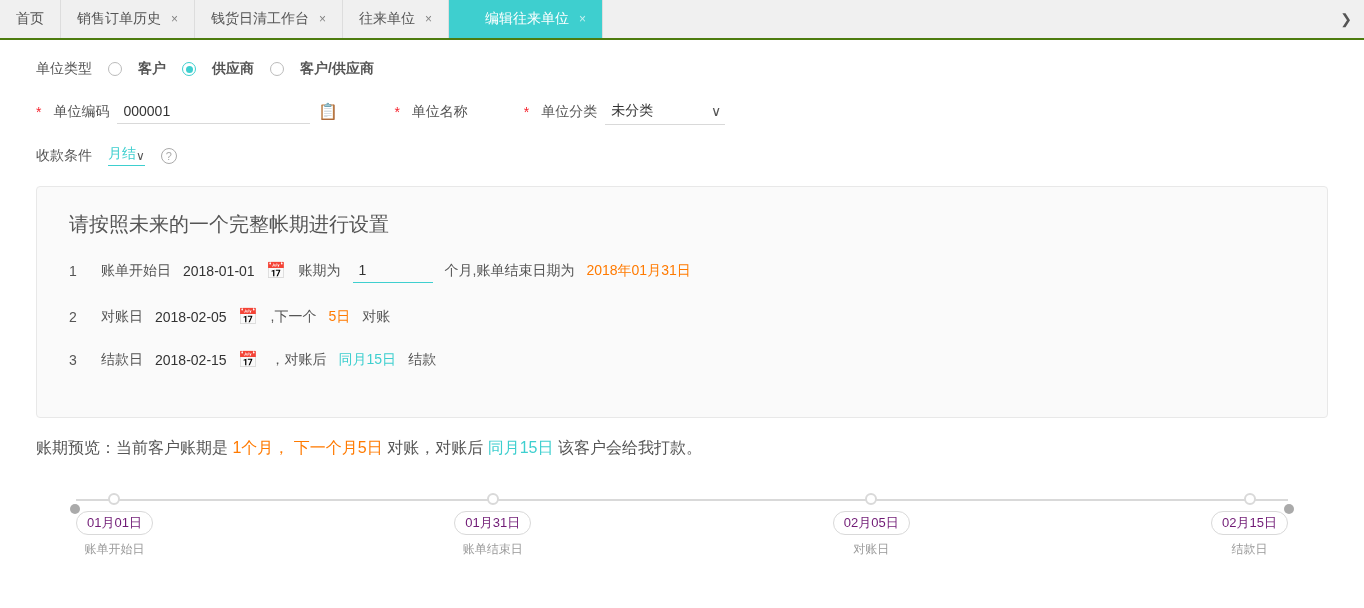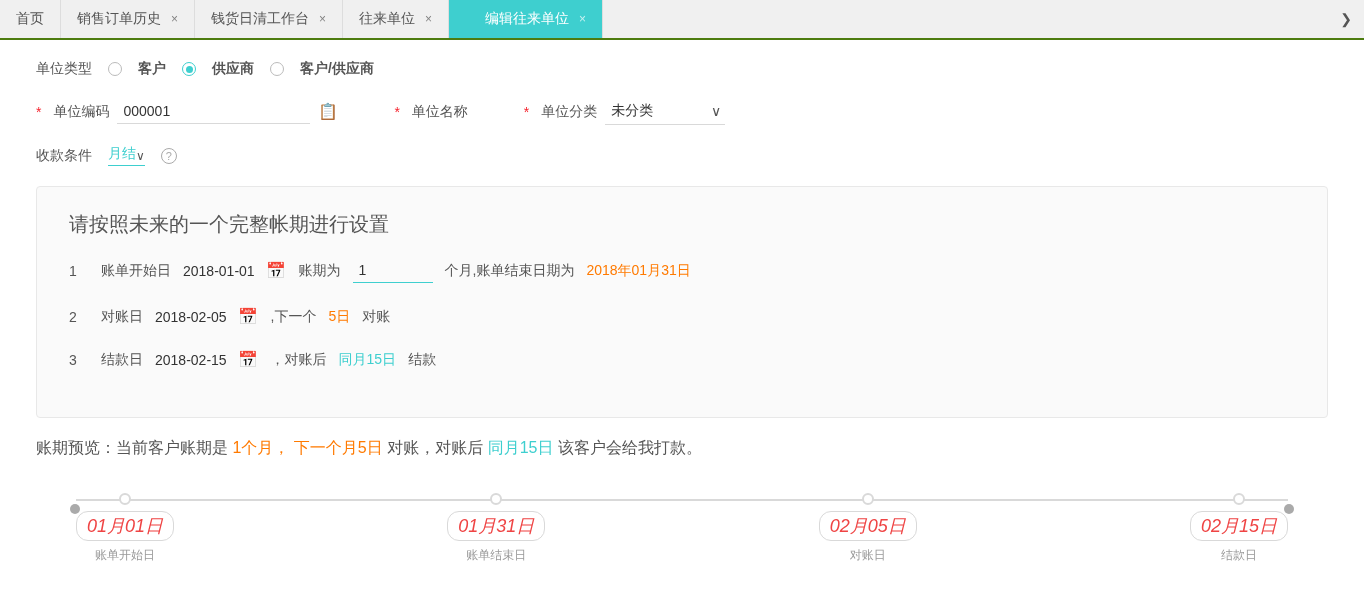--- a/index.html
+++ b/index.html
@@ -88,21 +88,21 @@
     .timeline-line {
       position: absolute; top: 16px; left: 40px; right: 40px;
       height: 2px; background: #d9d9d9;
     }
     .timeline-points { display: flex; justify-content: space-between; align-items: flex-start; position: relative; padding: 0 40px; }
     .timeline-point { display: flex; flex-direction: column; align-items: center; position: relative; }
     .point-circle {
       width: 12px; height: 12px; border-radius: 50%; background: #fff;
       border: 2px solid #d9d9d9; z-index: 1; margin-bottom: 6px;
     }
-    .point-label { font-size: 18px; color: #ef4444; white-space: nowrap; background: #fff; padding: 2px 10px; border: 1px solid #d9d9d9; border-radius: 12px; font-style: italic; }
+    .point-label { font-size: 13px; color: #701a75; white-space: nowrap; background: #fff; padding: 2px 10px; border: 1px solid #d9d9d9; border-radius: 12px; }
     .point-sublabel { font-size: 12px; color: #999; margin-top: 6px; }
   </style>
 </head>
 <body>
 
 <div class="tab-bar">
   <div class="tab">
     <span>首页</span>
   </div>
   <div class="tab">

